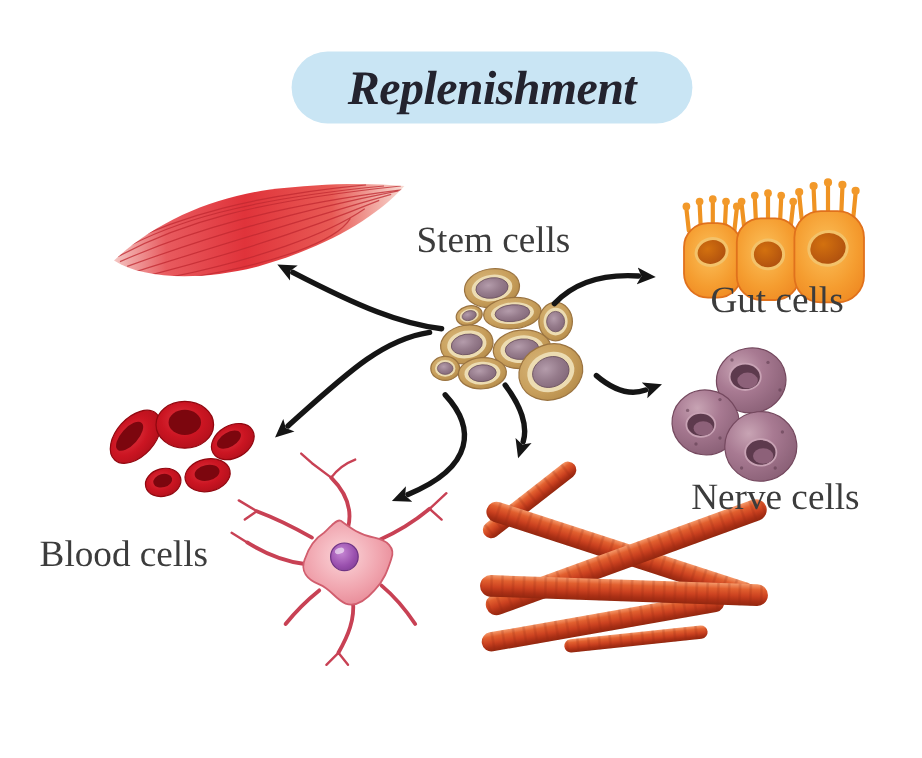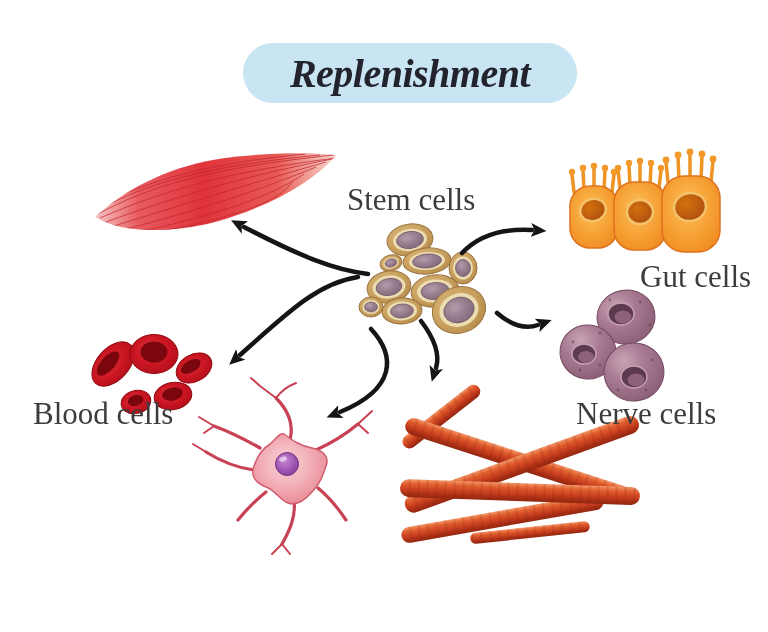--- a/index.html
+++ b/index.html
@@ -15,22 +15,22 @@
   .title-badge span{
     font-size:40px;font-weight:bold;font-style:italic;
     color:var(--title_text,#23232e);letter-spacing:-0.5px;
   }
   .cell-label{
     position:absolute;font-size:31px;color:var(--label_text,#3c3c3c);
     white-space:nowrap;letter-spacing:0px;
   }
   .lbl-stem  {left:347px;top:182px;}
   .lbl-muscle{left:45px; top:229px;}
-  .lbl-gut   {left:592px;top:259px;margin-left:48px;}
-  .lbl-blood {left:33px; top:396px;}
+  .lbl-gut   {left:592px;top:232px;}
+  .lbl-blood {left:33px; top:444px;}
   .lbl-liver {left:576px;top:396px;}
   .lbl-nerve {left:212px;top:550px;}
   .lbl-heart {left:444px;top:540px;}
   svg.diagram{position:absolute;left:0;top:0;}
   .arrow{stroke:var(--arrow,#151515);stroke-width:4.5;fill:none;stroke-linecap:round;}
   .arrowhead{fill:var(--arrow,#151515);}
   .striation{stroke:#bf2830;stroke-width:1;fill:none;opacity:0.75;}
   .dendrite{stroke:#c84154;fill:none;stroke-linecap:round;}
 </style>
 </head>

